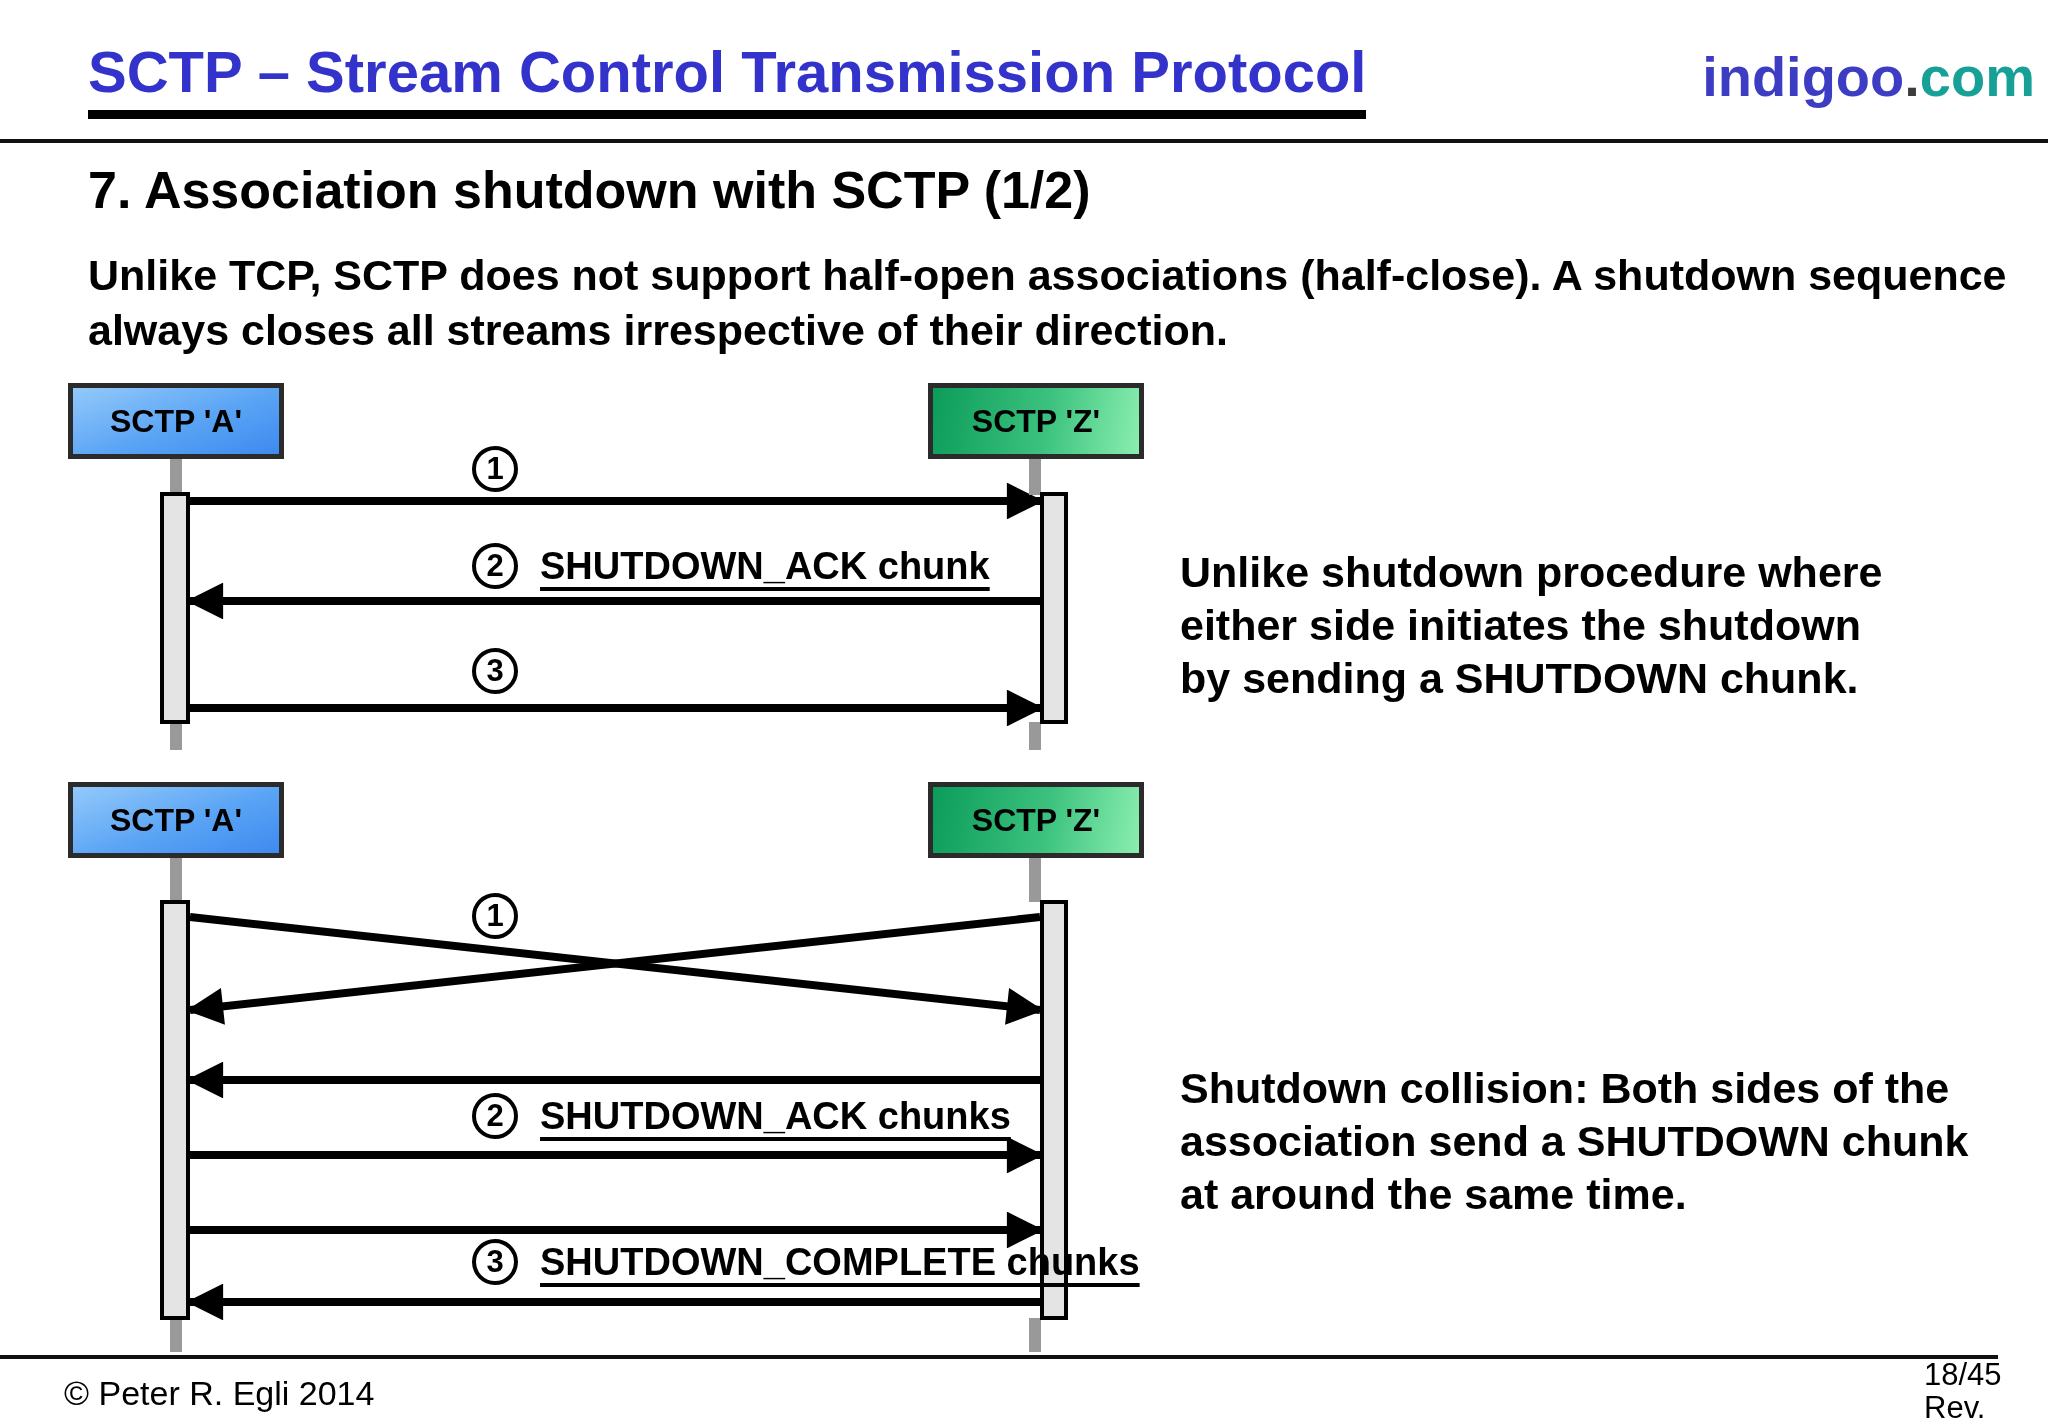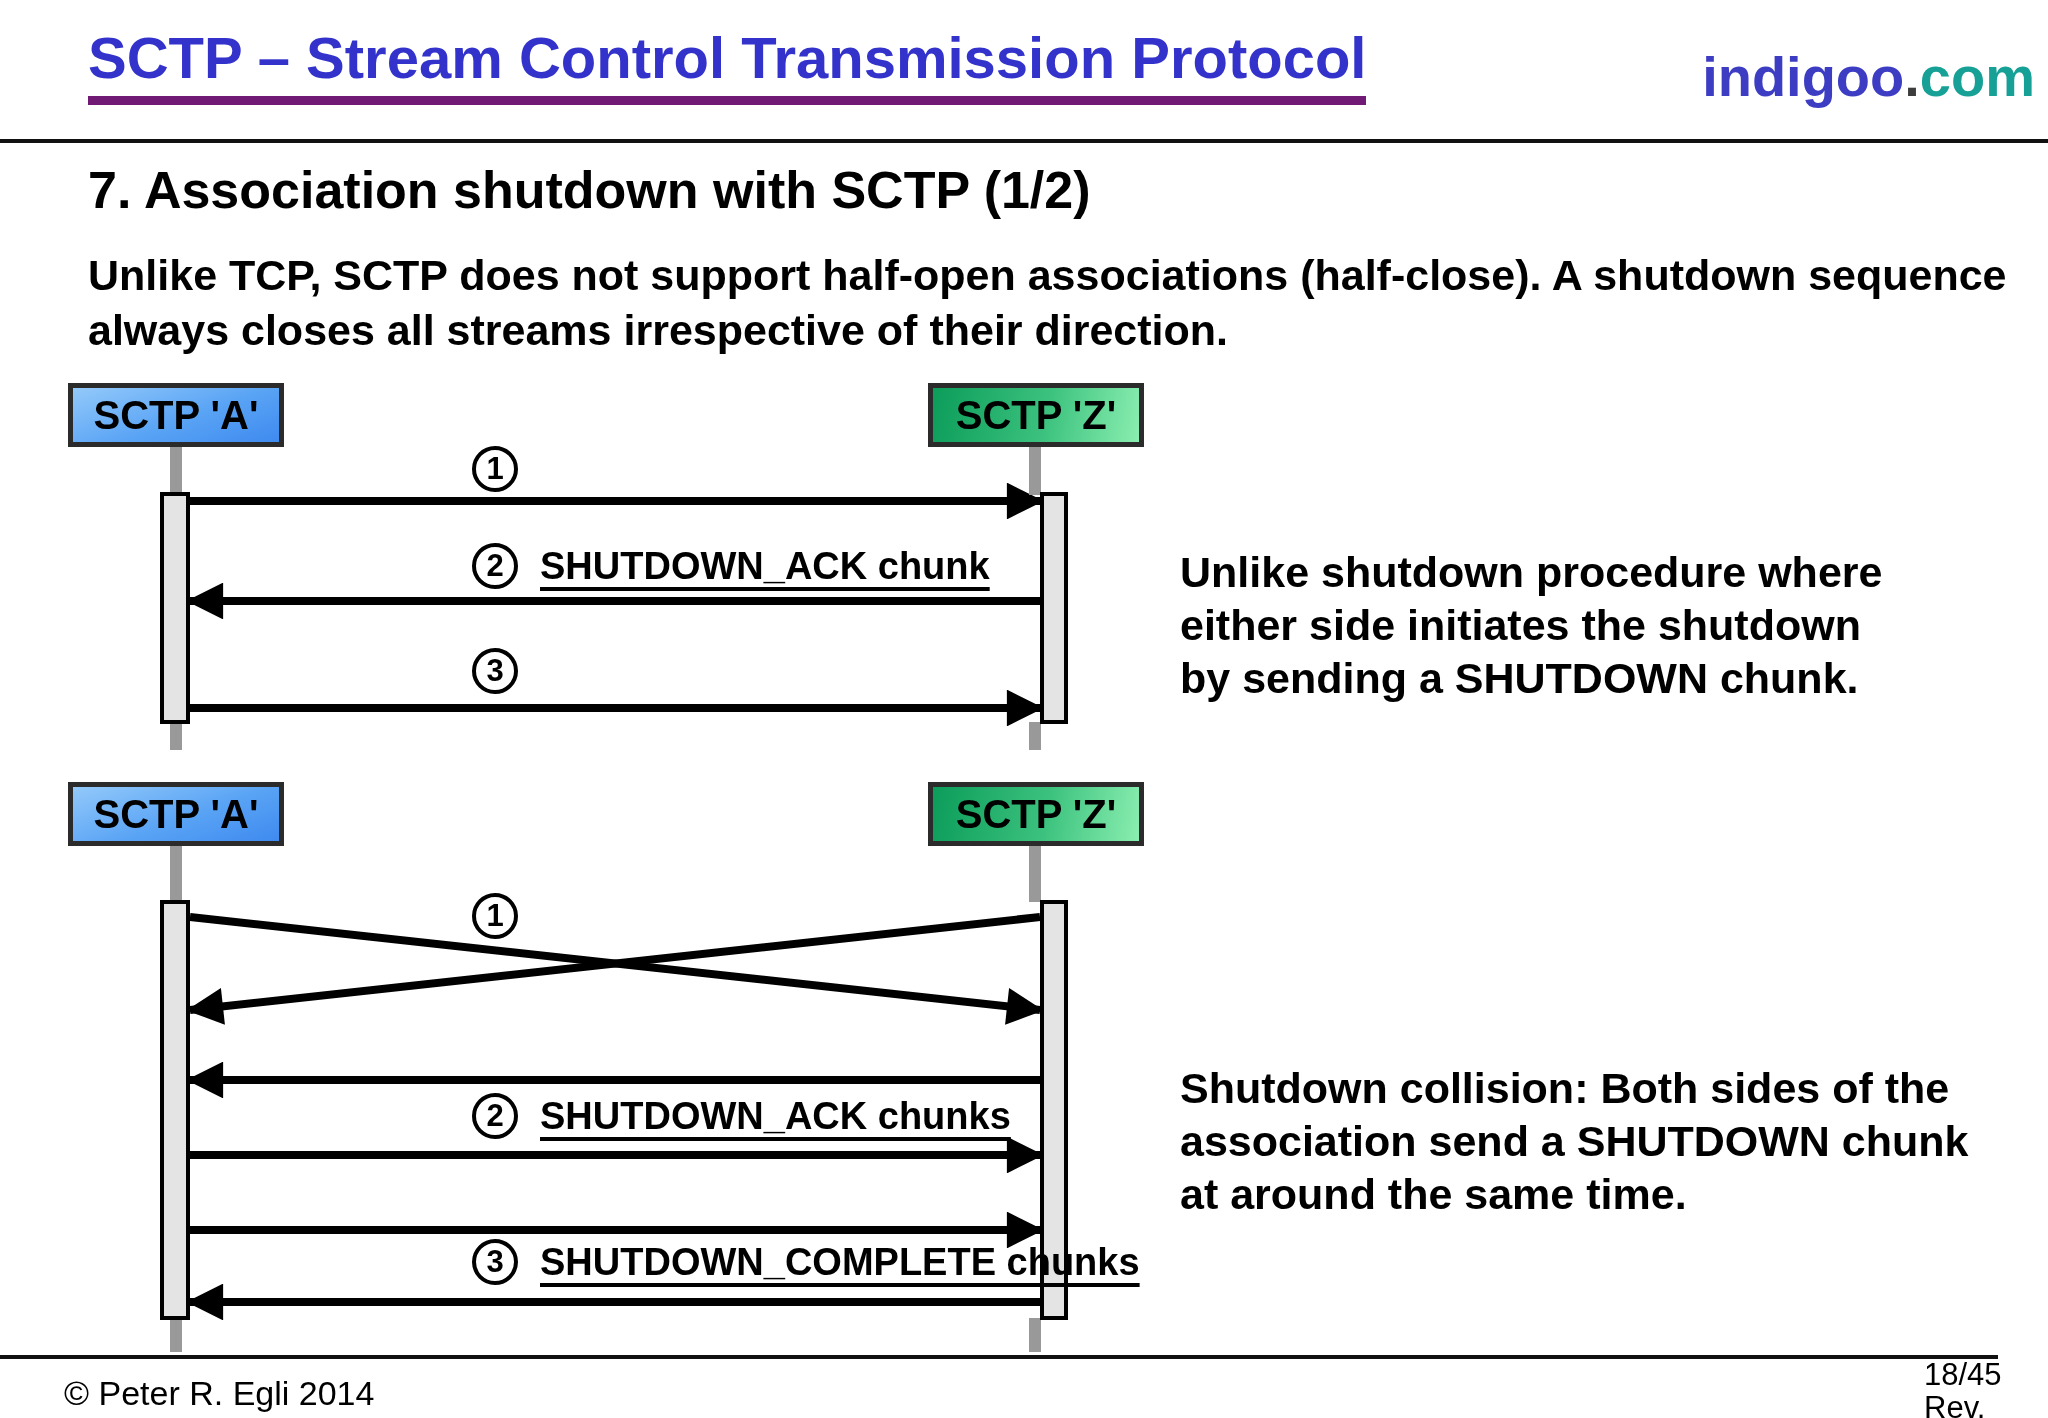--- a/index.html
+++ b/index.html
@@ -5,44 +5,44 @@
   html,body{margin:0;padding:0;}
   body{
     width:2048px;height:1418px;position:relative;background:#ffffff;
     font-family:"Liberation Sans",sans-serif;color:#000;overflow:hidden;
   }
   .abs{position:absolute;}
   .lines{white-space:pre-line;margin-top:24px;}
 
   
   .title{
-    left:88px;top:24px;font-size:58px;font-weight:bold;color:#3333cc;
-    border-bottom:9px solid #701a75;padding-bottom:5px;letter-spacing:0px;
+    left:88px;top:38px;font-size:58px;font-weight:bold;color:#3333cc;
+    border-bottom:9px solid #000000;padding-bottom:5px;letter-spacing:0px;
     display:inline-block;
   }
   .logo{right:13px;top:44px;font-size:56px;font-weight:bold;white-space:nowrap;margin-left:36px;}
   .logo .l-name{color:#3d3dc4;}
   .logo .l-dot{color:#3c3c3c;}
   .logo .l-tld{color:#16a096;}
   .header-rule{left:0;top:139px;width:2048px;height:4px;background:#111;}
 
   
   .heading{left:88px;top:160px;font-size:52px;font-weight:bold;text-align:right;}
   .subtitle{left:88px;top:224px;font-size:43px;font-weight:bold;line-height:55px;}
 
   
   .note{left:1180px;font-size:43px;font-weight:bold;line-height:53px;}
   .note1{top:522px;}
   .note2{top:1038px;}
 
   
   .ep-box{
-    width:216px;height:64px;box-sizing:border-box;border:5px solid #2b2b2b;
+    width:216px;height:76px;box-sizing:border-box;border:5px solid #2b2b2b;
     display:flex;align-items:center;justify-content:center;
-    font-size:40px;font-weight:bold;color:#000;
+    font-size:32px;font-weight:bold;color:#000;
   }
   .ep-a{background:linear-gradient(160deg,#93c9fa 0%,#5aa4f5 55%,#3e8aef 100%);}
   .ep-z{background:linear-gradient(100deg,#0c9c5a 0%,#3cc27e 55%,#8aeeb0 100%);}
   .stem{width:12px;background:#999;}
   .actbar{
     box-sizing:border-box;background:#e4e4e4;border:4px solid #000;
   }
   .msg-label{
     display:flex;align-items:center;gap:22px;height:50px;white-space:nowrap;
   }

